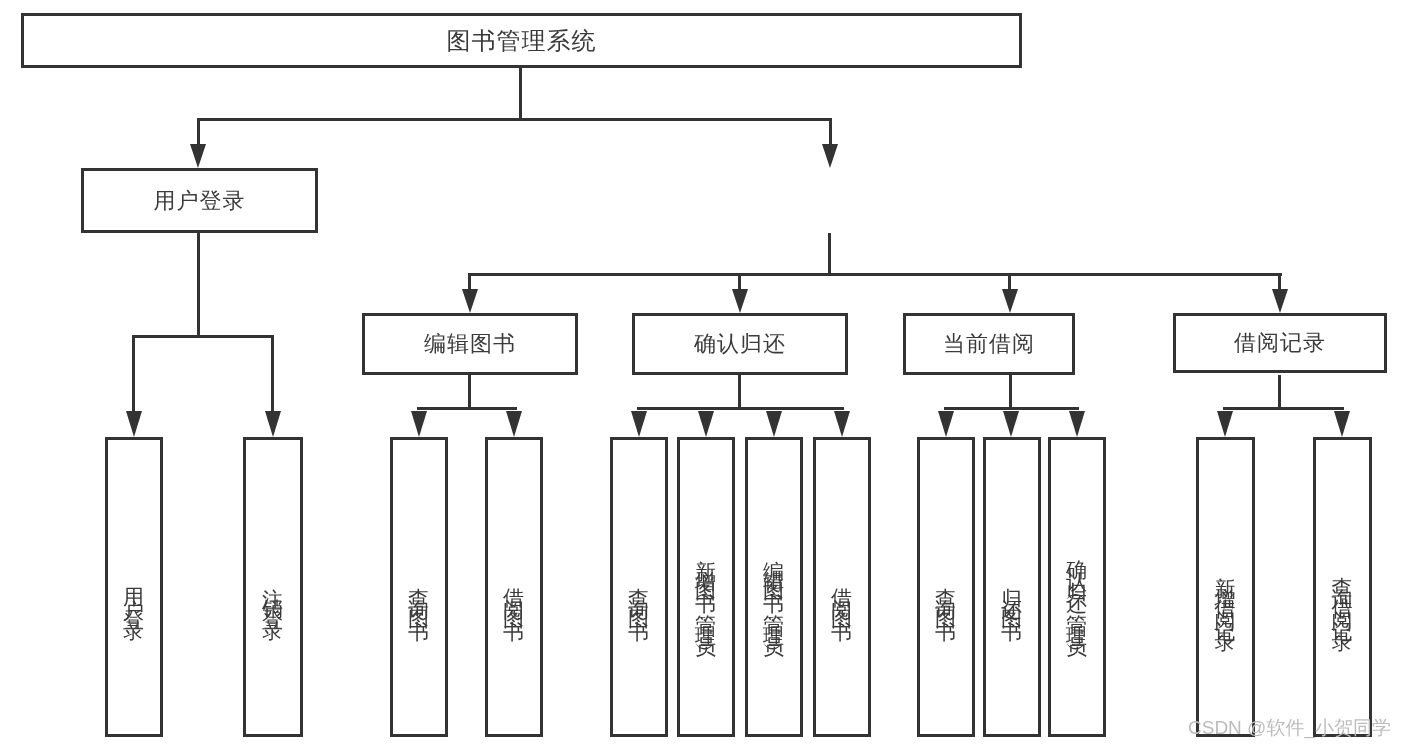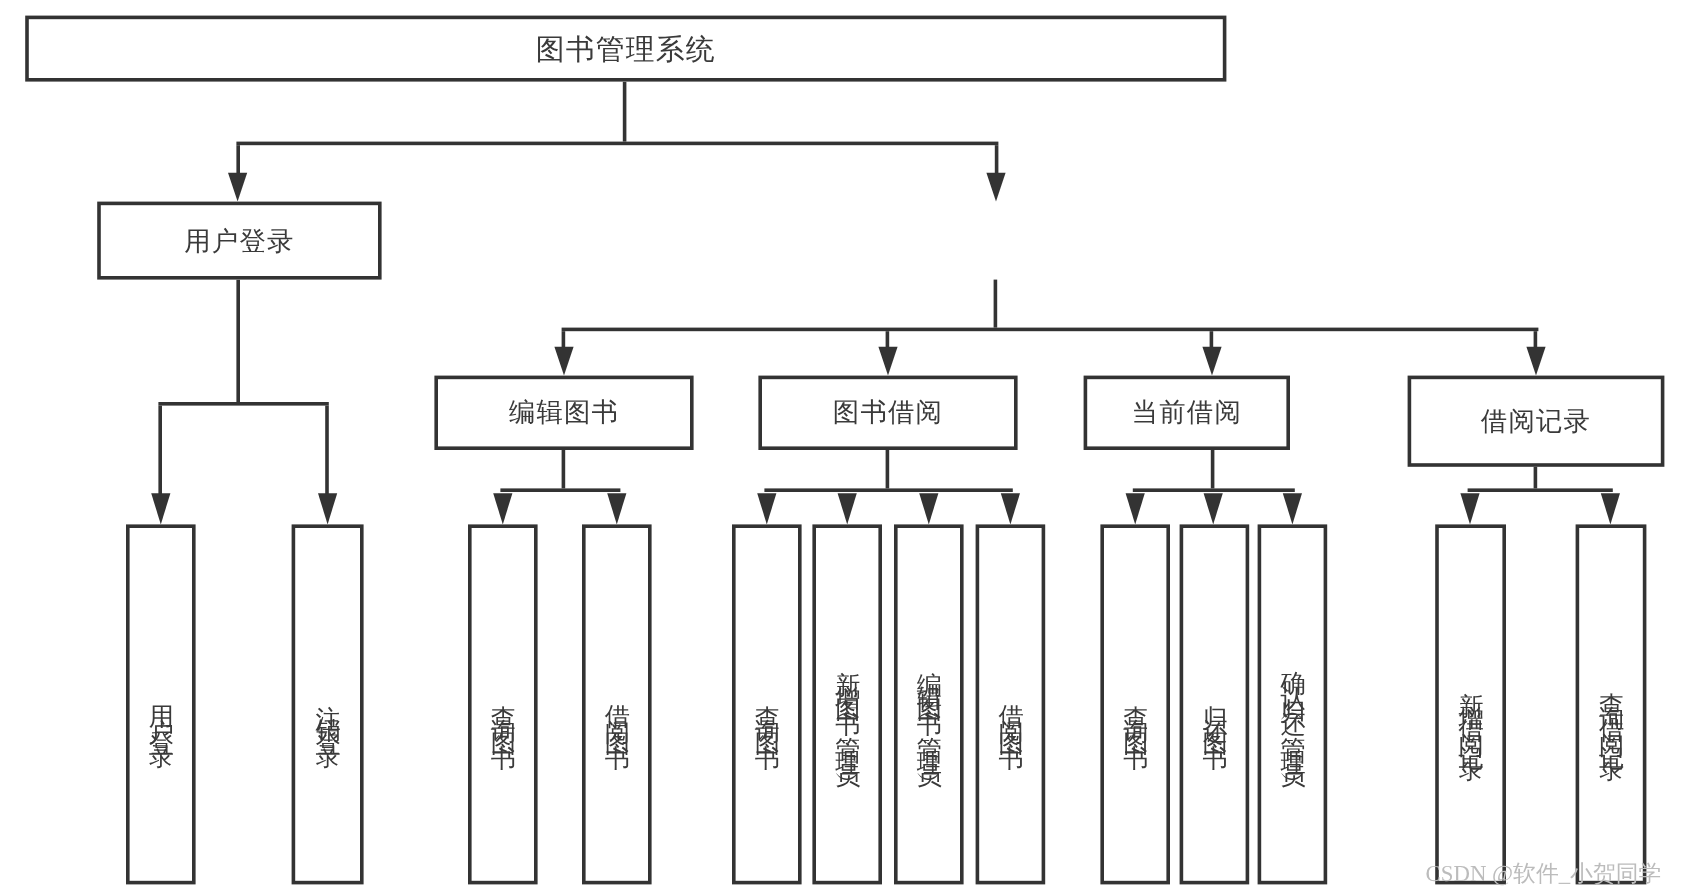--- a/index.html
+++ b/index.html
@@ -1,20 +1,20 @@
 <!DOCTYPE html>
 <html><head>
 <meta charset="utf-8">
 <style>
   html,body{margin:0;padding:0;background:#ffffff;}
   .canvas{
     position:relative;
     width:1405px;height:747px;
     background:#ffffff;
-    font-family:Liberation Serif, serif;
+    font-family:Liberation Sans, sans-serif;
     overflow:hidden;
   }
   
   .ln{position:absolute;background:#333333;}
   
   .ar{
     position:absolute;width:0;height:0;
     border-left:8px solid transparent;
     border-right:8px solid transparent;
     border-top:24px solid #333333;
@@ -98,26 +98,26 @@
   </div>
 
   <div class="box lvl2" style="left:81px;top:168px;width:237px;height:65px;">
     <span>用户登录</span>
   </div>
 
   <div class="box lvl3" style="left:362px;top:313px;width:216px;height:62px;">
     <span>编辑图书</span>
   </div>
   <div class="box lvl3" style="left:632px;top:313px;width:216px;height:62px;">
-    <span>图书借阅</span>
+    <span>确认归还</span>
   </div>
   <div class="box lvl3" style="left:903px;top:313px;width:172px;height:62px;">
     <span>当前借阅</span>
   </div>
-  <div class="box lvl3" style="left:1173px;top:313px;width:214px;height:76px;">
+  <div class="box lvl3" style="left:1173px;top:313px;width:214px;height:60px;">
     <span>借阅记录</span>
   </div>
 
   <div class="box leaf" style="left:105px;top:437px;width:58px;height:300px;">
     <span>用户登录</span>
   </div>
   <div class="box leaf" style="left:243px;top:437px;width:60px;height:300px;">
     <span>注销登录</span>
   </div>
 

